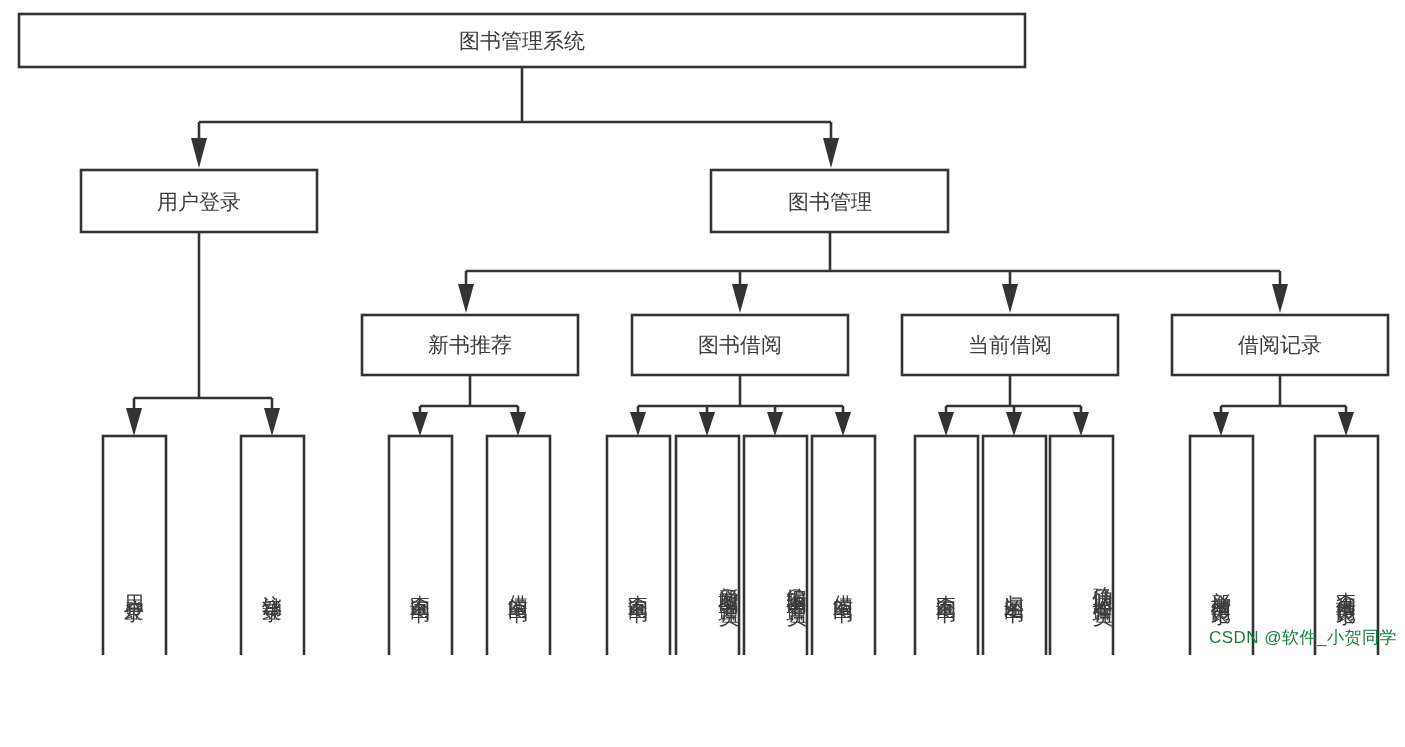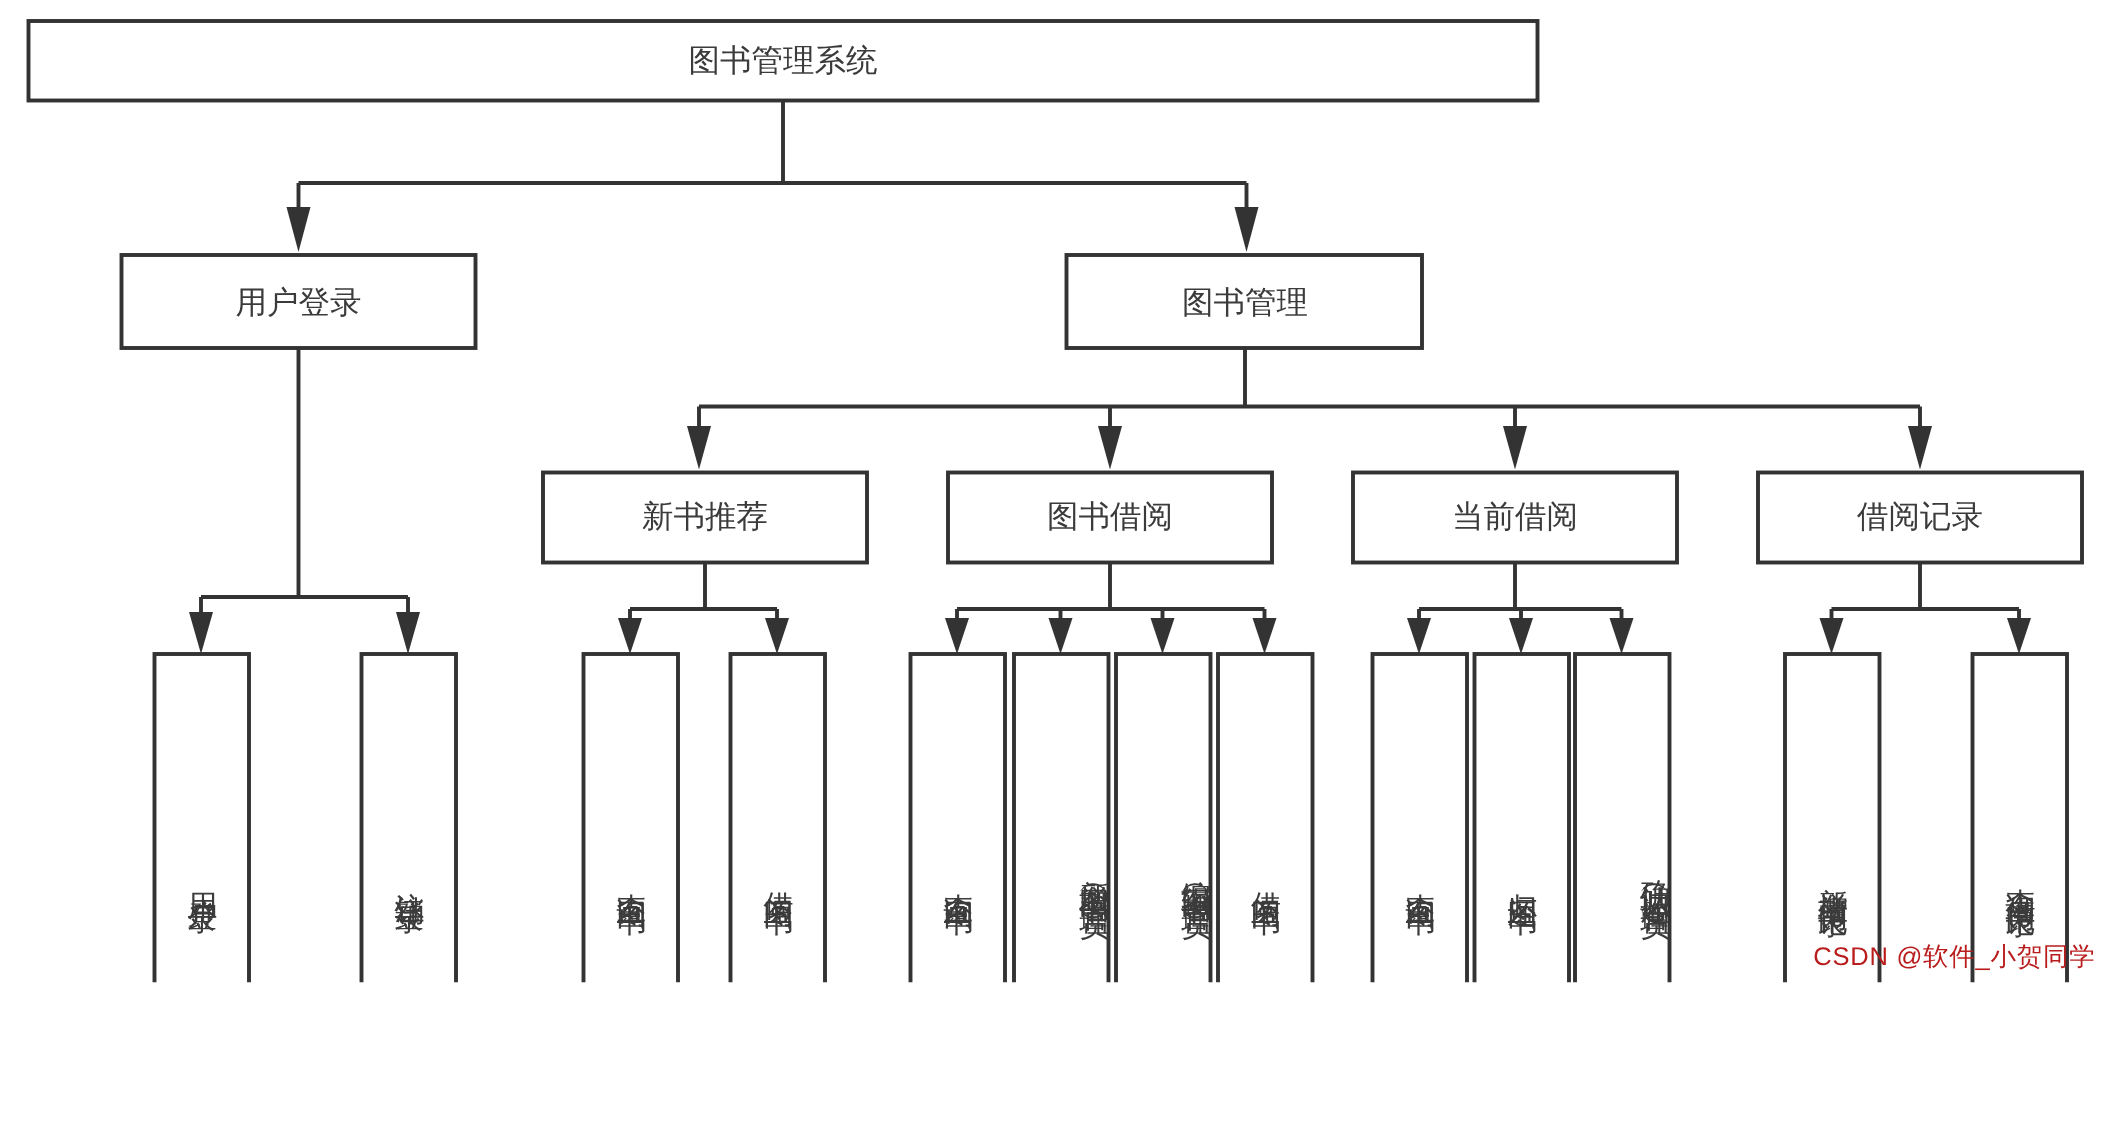--- a/index.html
+++ b/index.html
@@ -62,21 +62,21 @@
     white-space: nowrap;
     pointer-events: none;
     user-select: none;
   }
   .watermark {
     position: absolute;
     right: 8px;
     bottom: 6px;
     font-family: "Liberation Sans", "DejaVu Sans", sans-serif;
     font-size: 17px;
-    color: #b91c1c;
+    color: #15803d;
     letter-spacing: 0.5px;
     white-space: nowrap;
     text-align: right;
   }
 </style>
 </head>
 <body>
 
 <div id="diagram-root">
 

